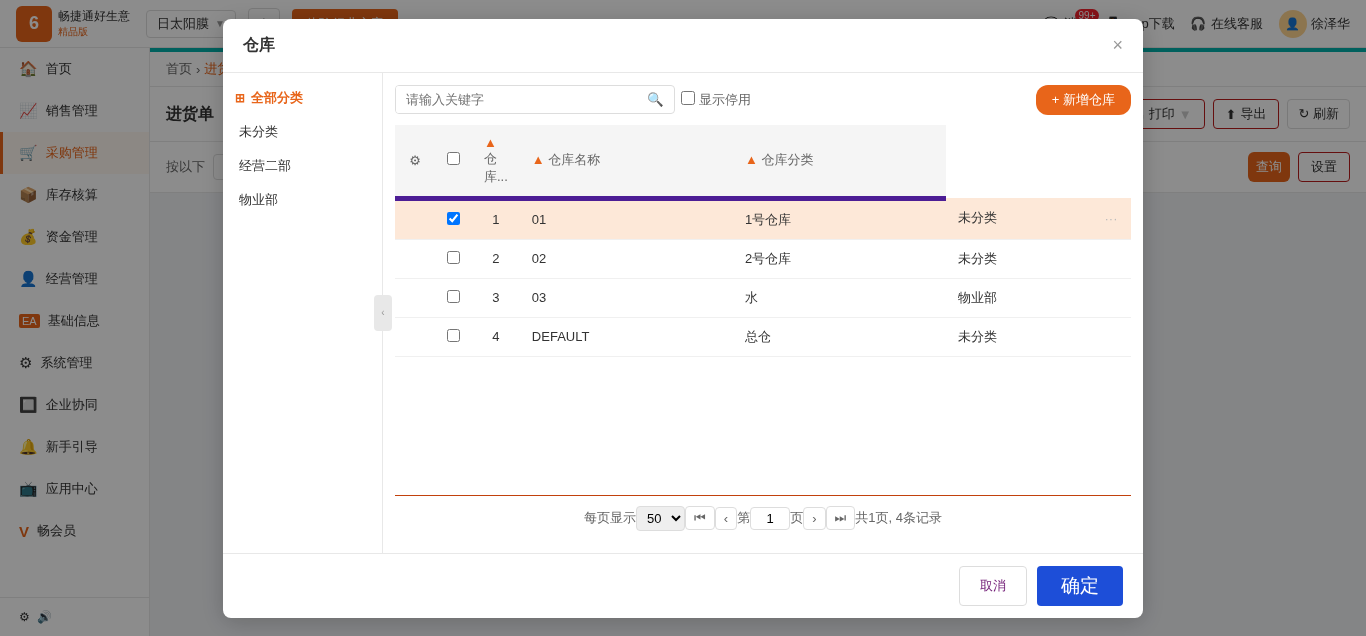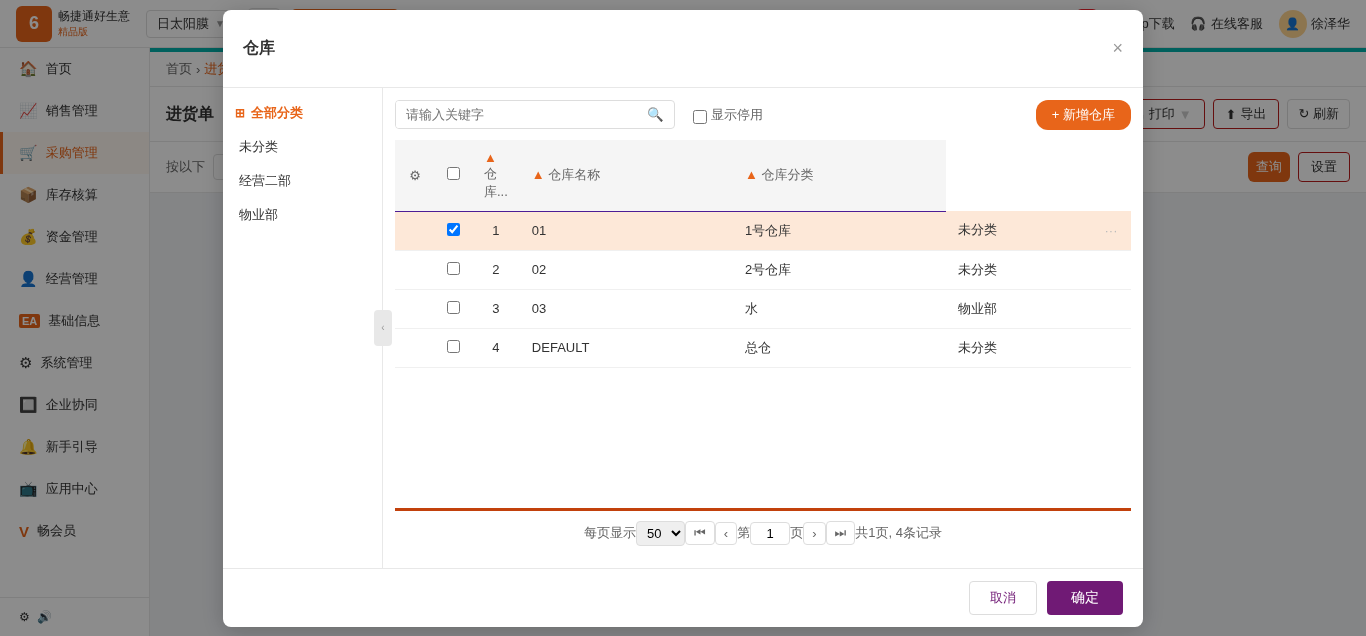--- a/index.html
+++ b/index.html
@@ -94,21 +94,21 @@
       display: flex; align-items: center; justify-content: center;
     }
 
     
     .modal {
       background: #fff; border-radius: 8px; width: 920px;
       box-shadow: 0 4px 24px rgba(0,0,0,0.2);
       overflow: hidden; position: relative;
     }
     .modal-header {
-      padding: 28px 20px; border-bottom: 1px solid #e8e8e8;
+      padding: 16px 20px; border-bottom: 1px solid #e8e8e8;
       display: flex; align-items: center; justify-content: space-between;
     }
     .modal-title { font-size: 16px; font-weight: bold; color: #333; }
     .modal-close { cursor: pointer; color: #999; font-size: 18px; }
     .modal-body { display: flex; height: 480px; }
 
     
     .left-panel { width: 160px; border-right: 1px solid #e8e8e8; padding: 8px 0; position: relative; }
     .collapse-btn {
       position: absolute; right: -10px; top: 50%; transform: translateY(-50%);
@@ -120,59 +120,59 @@
       padding: 8px 12px; display: flex; align-items: center; gap: 6px;
       color: #e8651a; font-size: 13px; cursor: pointer; font-weight: bold;
     }
     .category-header .grid-icon { font-size: 12px; }
     .category-item {
       padding: 8px 16px; font-size: 13px; color: #333; cursor: pointer;
     }
 
     
     .right-panel { flex: 1; display: flex; flex-direction: column; padding: 12px; }
-    .right-toolbar { display: flex; align-items: center; gap: 18px; margin-bottom: 10px; }
+    .right-toolbar { display: flex; align-items: center; gap: 6px; margin-bottom: 10px; }
     .search-box { display: flex; align-items: center; border: 1px solid #ddd; border-radius: 4px; overflow: hidden; flex: 1; max-width: 280px; }
     .search-input { border: none; outline: none; padding: 6px 10px; font-size: 13px; flex: 1; }
     .search-btn { background: none; border: none; padding: 6px 10px; cursor: pointer; color: #999; }
-    .show-disabled { display: flex; align-items: flex-end; gap: 4px; font-size: 13px; color: #666; }
+    .show-disabled { display: flex; align-items: flex-start; gap: 4px; font-size: 13px; color: #666; }
     .checkbox { width: 14px; height: 14px; }
     .btn-add { background: #e8651a; color: #fff; border: none; border-radius: 12px; padding: 6px 16px; font-size: 13px; cursor: pointer; margin-left: auto; }
 
     
     .table-wrap { flex: 1; overflow-y: auto; }
     table { width: 100%; border-collapse: collapse; }
     thead tr { background: #f5f5f5; }
-    thead th { padding: 10px 12px; text-align: left; font-size: 13px; color: #666; font-weight: normal; border-bottom: 1px solid #4c1d95; }
+    thead th { padding: 10px 12px; text-align: left; font-size: 13px; color: #666; font-weight: normal; border-bottom: 5px solid #4c1d95; }
     tbody tr { border-bottom: 1px solid #f0f0f0; }
     tbody tr.selected { background: #fde8d8; }
     tbody td { padding: 10px 12px; font-size: 13px; color: #333; }
     .col-num { width: 40px; text-align: center; }
     .col-check { width: 36px; text-align: center; }
     .col-gear { width: 40px; text-align: center; }
     .col-actions { width: 40px; text-align: center; color: #bbb; }
 
     
     .pagination {
       display: flex; align-items: center; justify-content: center;
-      padding: 10px; border-top: 3px solid #c2410c;
+      padding: 10px; border-top: 1px solid #c2410c;
     }
     .pagination span { font-size: 13px; color: #666; }
     .page-select { border: 1px solid #ddd; border-radius: 4px; padding: 3px 6px; font-size: 13px; }
     .page-nav { border: 1px solid #ddd; border-radius: 4px; padding: 3px 8px; cursor: pointer; background: #fff; font-size: 13px; color: #666; }
     .page-nav:disabled { color: #ccc; cursor: default; }
     .page-input { border: 1px solid #ddd; border-radius: 4px; padding: 3px 6px; width: 40px; text-align: center; font-size: 13px; }
 
     
     .modal-footer {
       padding: 12px 20px; border-top: 1px solid #e8e8e8;
       display: flex; justify-content: flex-end; gap: 10px;
     }
     .btn-cancel { background: #fff; border: 1px solid #ddd; border-radius: 4px; padding: 7px 20px; font-size: 13px; cursor: pointer; color: #701a75; }
-    .btn-confirm { background: #701a75; color: #fff; border: none; border-radius: 4px; padding: 7px 24px; font-size: 14px; cursor: pointer; }
+    .btn-confirm { background: #1d4ed8; color: #fff; border: none; border-radius: 4px; padding: 7px 24px; font-size: 19px; cursor: pointer; }
   </style>
 </head>
 <body>
 
 <div class="topbar">
   <div class="topbar-logo">
     <div class="logo-box">
       <span>6</span>
     </div>
     <div class="logo-text">
@@ -232,21 +232,21 @@
     </div>
     <div class="sidebar-item">
       <span class="sidebar-icon">💰</span>
       <span>资金管理</span>
     </div>
     <div class="sidebar-item">
       <span class="sidebar-icon">👤</span>
       <span>经营管理</span>
     </div>
     <div class="sidebar-item">
-      <span class="sidebar-icon" style="font-style:normal;font-size:11px;font-weight:bold;background:#e8651a;color:#fff;padding:1px 3px;border-radius:2px;">EA</span>
+      <span class="sidebar-icon" style="font-style:normal;font-size:11px;font-weight:normal;background:#e8651a;color:#fff;padding:1px 3px;border-radius:2px;">EA</span>
       <span>基础信息</span>
     </div>
     <div class="sidebar-item">
       <span class="sidebar-icon">⚙</span>
       <span>系统管理</span>
     </div>
     <div class="sidebar-item">
       <span class="sidebar-icon">🔲</span>
       <span>企业协同</span>
     </div>

